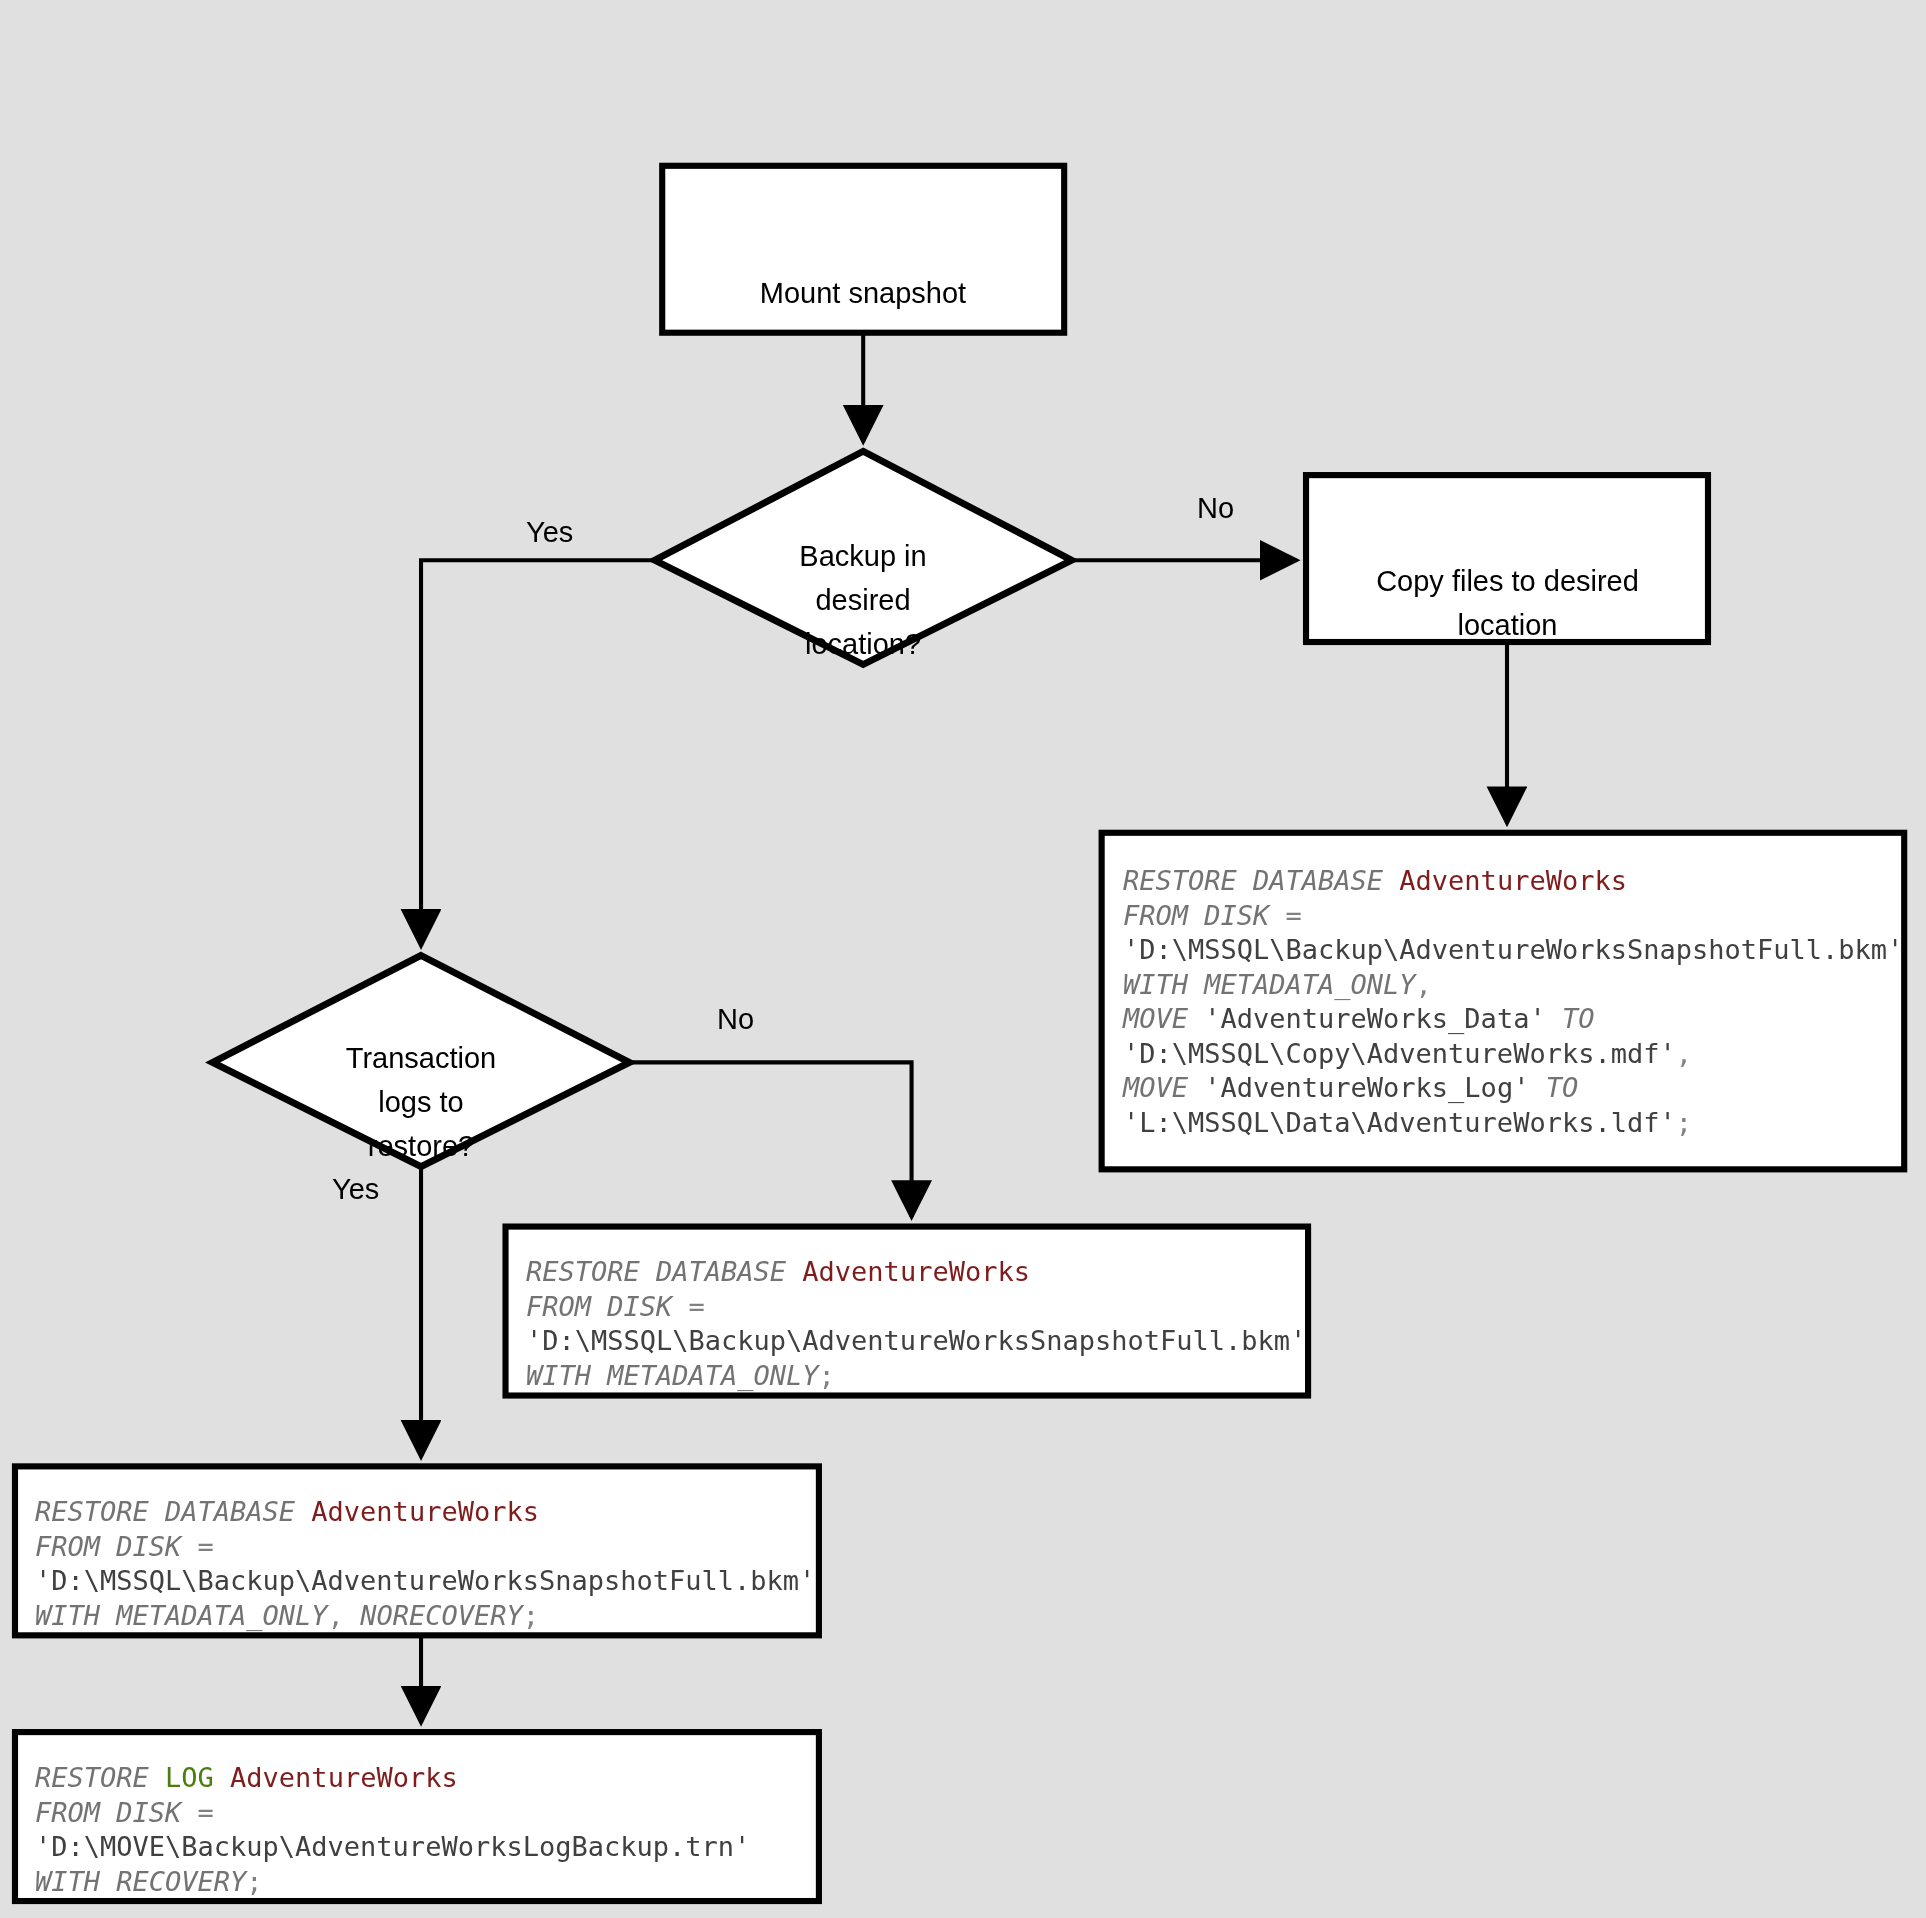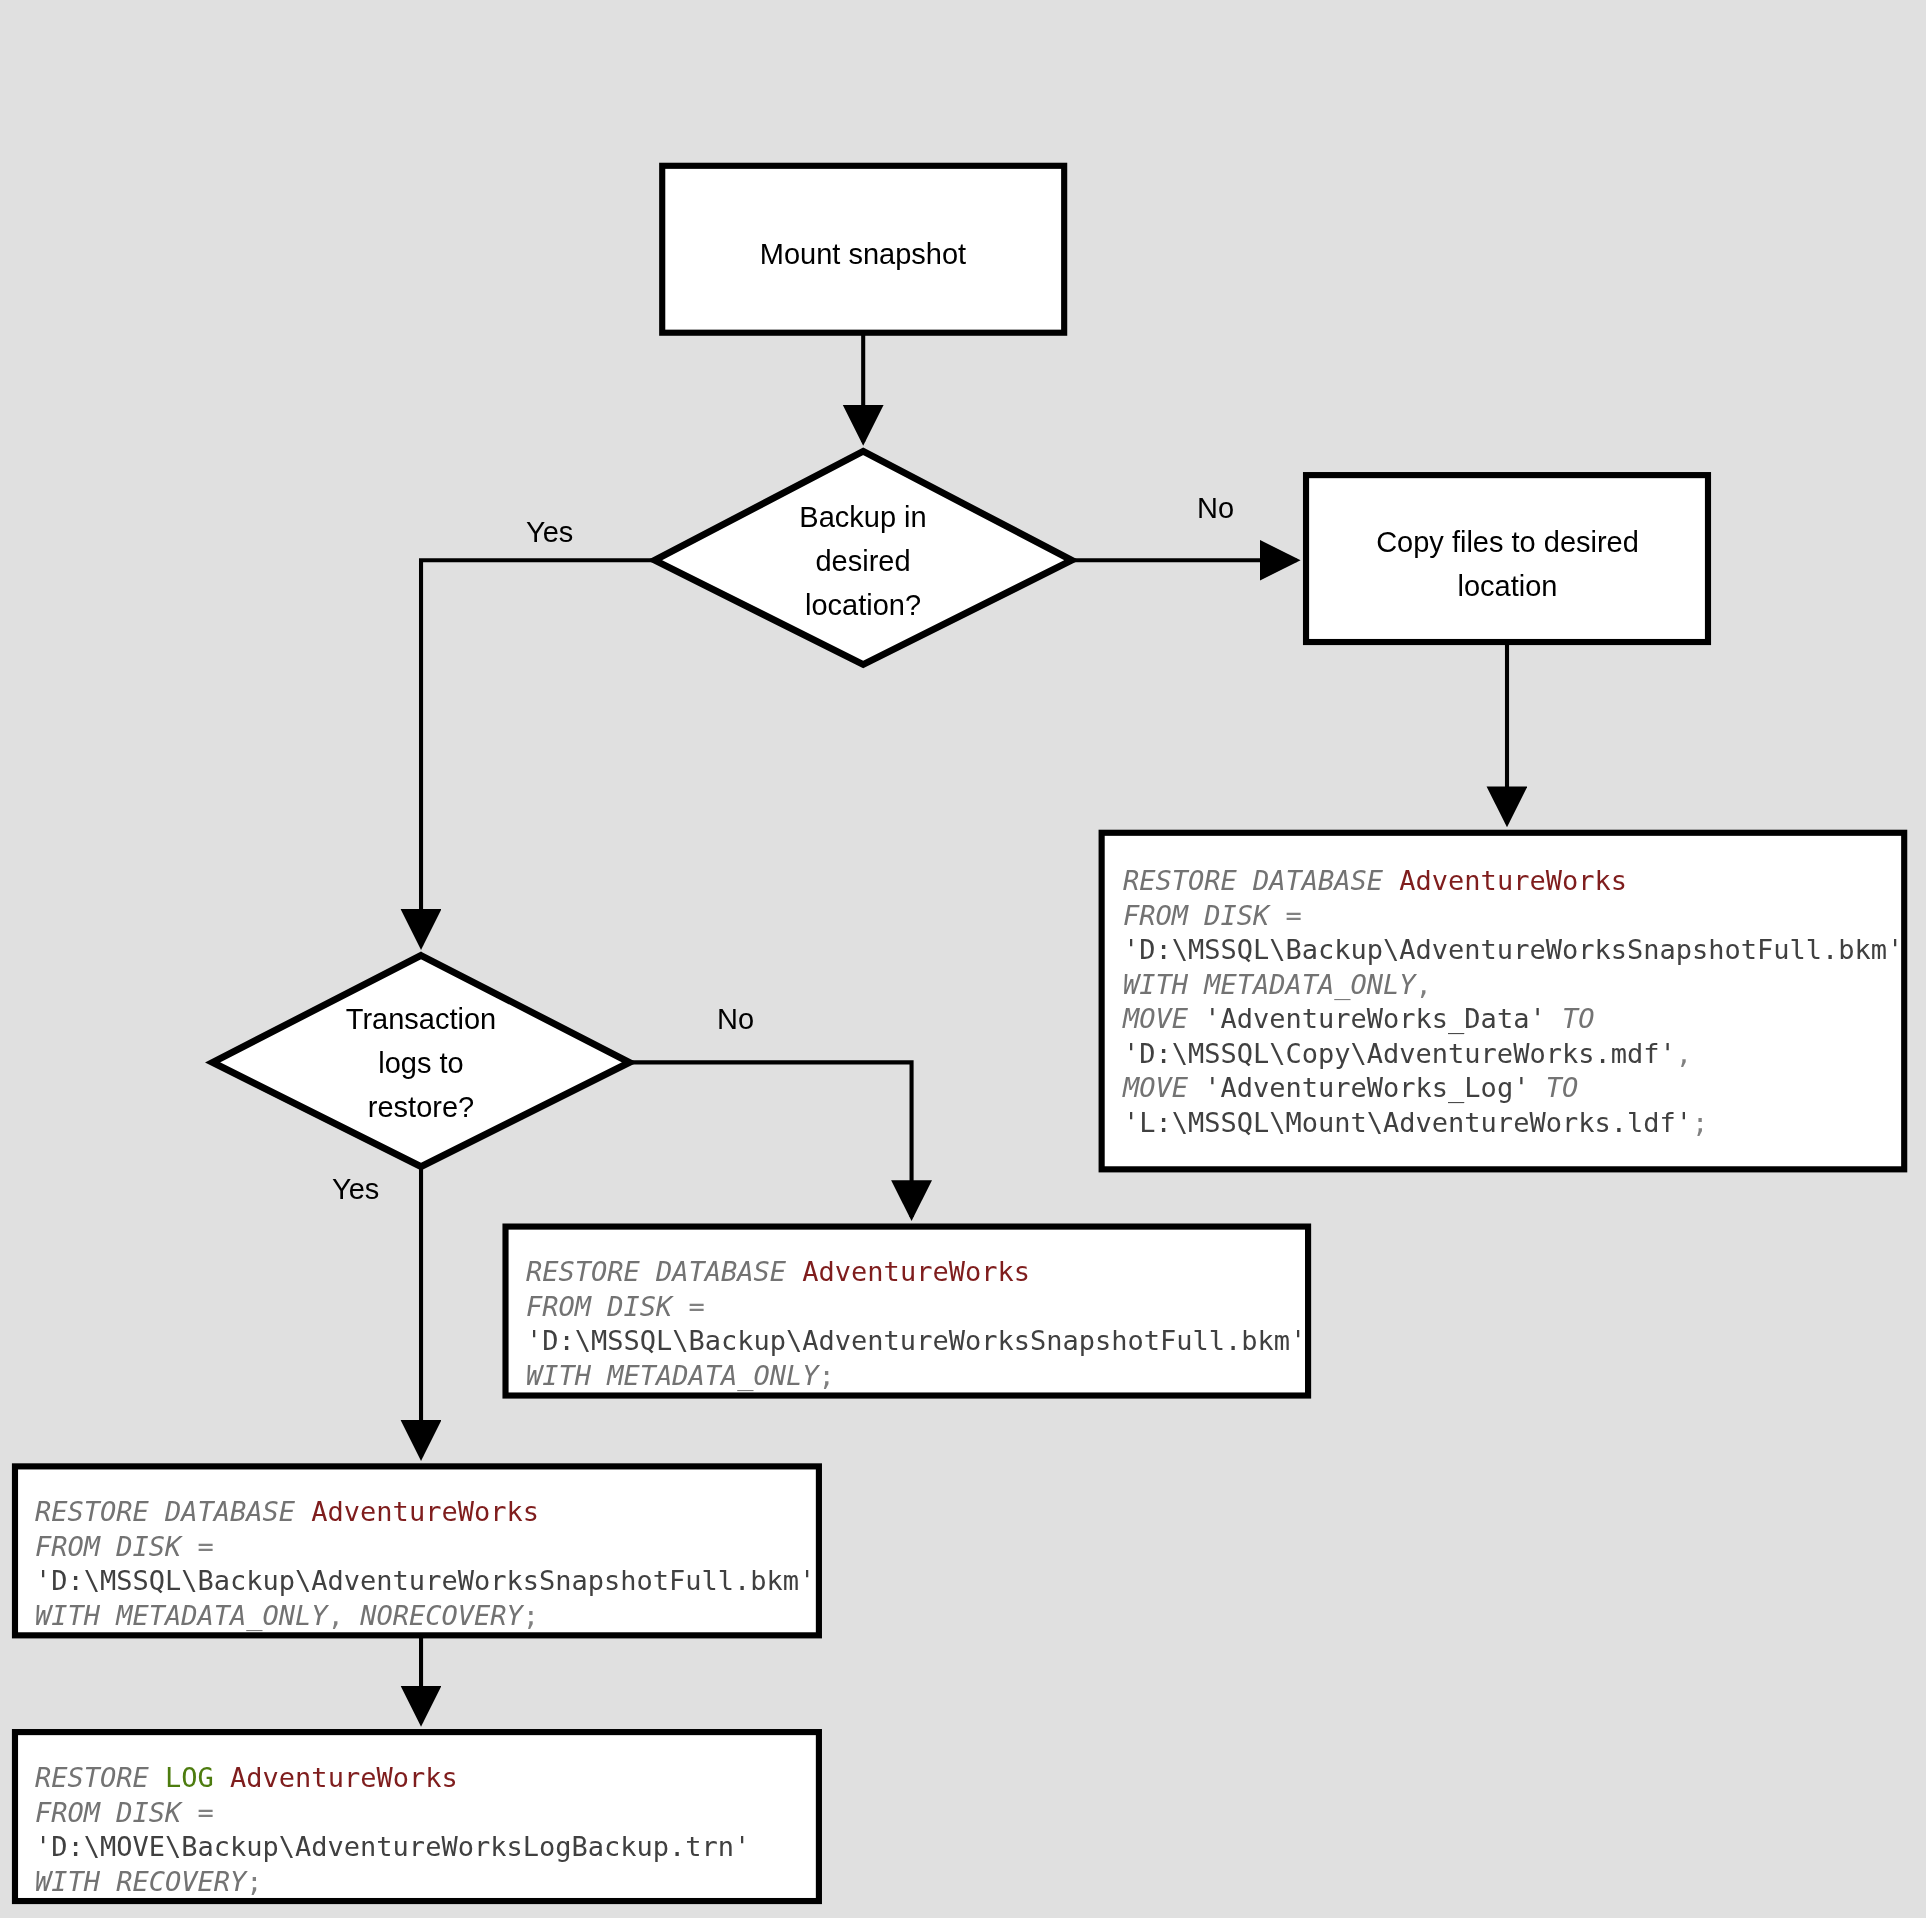--- a/index.html
+++ b/index.html
@@ -40,20 +40,21 @@
   
   .node-label {
     position: absolute;
     text-align: center;
     font-size: 29px;
     line-height: 1.52;
     color: #000;
     font-family: "Liberation Sans", sans-serif;
     white-space: pre-line;
     pointer-events: none;
+    margin-top: 39px;
   }
   .edge-label {
     position: absolute;
     font-size: 29px;
     color: #000;
     font-family: "Liberation Sans", sans-serif;
   }
   
   .code-block {
     position: absolute;
@@ -135,21 +136,21 @@
 
   <div class="edge-label" style="left:332px; top:1173px;">Yes</div>
 
   <div class="code-block" style="left:1123px; top:864px; width:770px;"><span class="kw">RESTORE DATABASE </span><span class="ident">AdventureWorks</span>
 <span class="kw">FROM DISK </span><span class="punc">=</span>
 <span class="str">'D:\MSSQL\Backup\AdventureWorksSnapshotFull.bkm'</span>
 <span class="kw">WITH METADATA_ONLY</span><span class="punc">,</span>
 <span class="kw">MOVE </span><span class="str">'AdventureWorks_Data'</span><span class="kw"> TO</span>
 <span class="str">'D:\MSSQL\Copy\AdventureWorks.mdf'</span><span class="punc">,</span>
 <span class="kw">MOVE </span><span class="str">'AdventureWorks_Log'</span><span class="kw"> TO</span>
-<span class="str">'L:\MSSQL\Mount\AdventureWorks.ldf'</span><span class="punc">;</span></div>
+<span class="str">'L:\MSSQL\Data\AdventureWorks.ldf'</span><span class="punc">;</span></div>
 
   <div class="code-block" style="left:526px; top:1255px; width:770px;"><span class="kw">RESTORE DATABASE </span><span class="ident">AdventureWorks</span>
 <span class="kw">FROM DISK </span><span class="punc">=</span>
 <span class="str">'D:\MSSQL\Backup\AdventureWorksSnapshotFull.bkm'</span>
 <span class="kw">WITH METADATA_ONLY</span><span class="punc">;</span></div>
 
   <div class="code-block" style="left:35px; top:1495px; width:770px;"><span class="kw">RESTORE DATABASE </span><span class="ident">AdventureWorks</span>
 <span class="kw">FROM DISK </span><span class="punc">=</span>
 <span class="str">'D:\MSSQL\Backup\AdventureWorksSnapshotFull.bkm'</span>
 <span class="kw">WITH METADATA_ONLY</span><span class="punc">,</span><span class="kw"> NORECOVERY</span><span class="punc">;</span></div>

